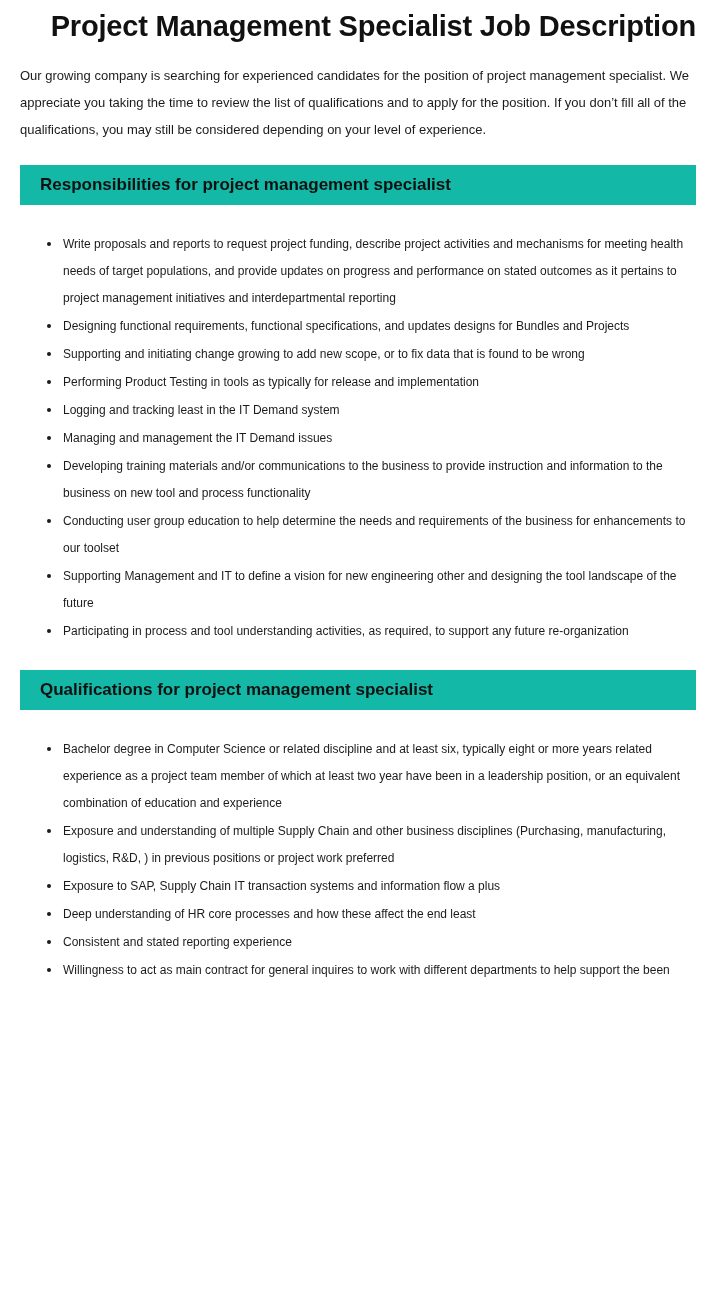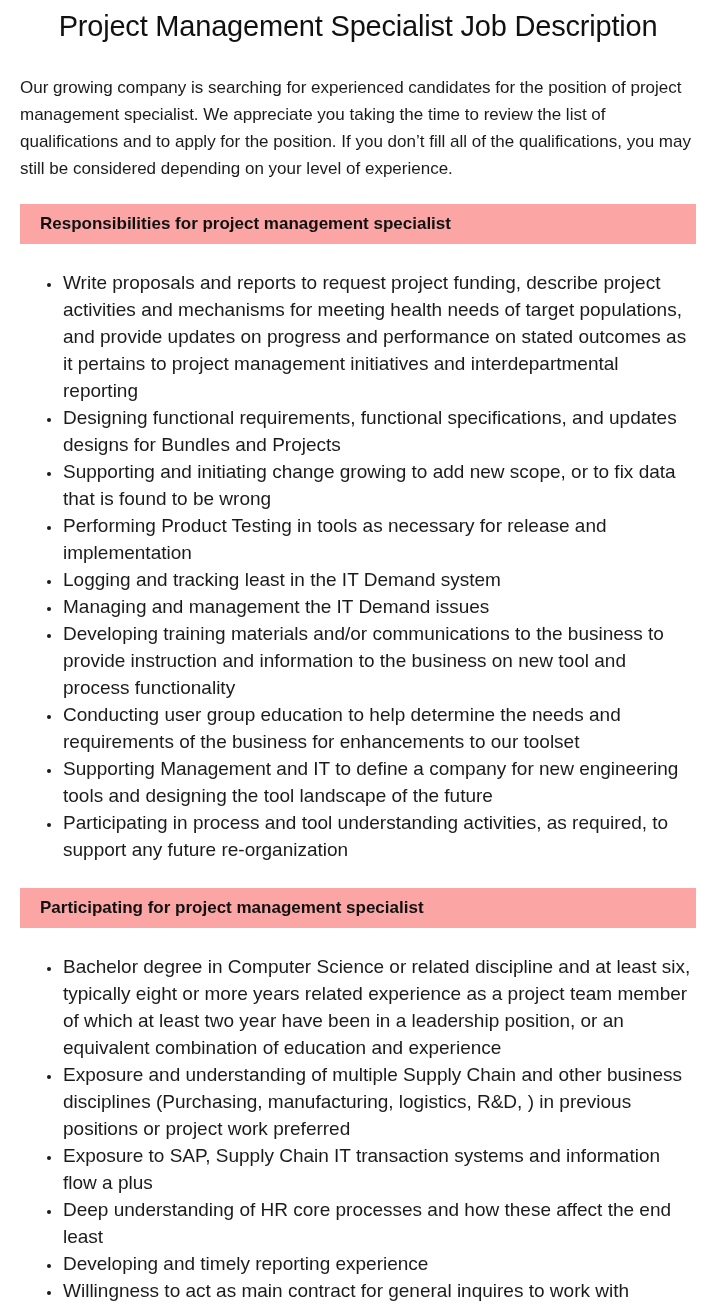--- a/index.html
+++ b/index.html
@@ -10,47 +10,47 @@
     color: #1b1b1b;
   }
   .page {
     width: 720px;
     min-height: 1308px;
     padding: 8px 24px 20px 20px;
   }
   h1.title {
     font-size: 29px;
     line-height: 36px;
-    font-weight: normal;
-    text-align: center;
+    font-weight: bold;
+    text-align: right;
     color: #111111;
     letter-spacing: -0.2px;
-    margin-bottom: 30px;
+    margin-bottom: 18px;
   }
   p.intro {
-    font-size: 17px;
+    font-size: 13px;
     line-height: 27px;
     margin-bottom: 22px;
   }
   .section-heading {
-    background: #fca5a5;
+    background: #14b8a6;
     font-size: 17px;
     font-weight: bold;
     color: #111111;
     padding: 10px 0 10px 20px;
     line-height: 20px;
     margin-top: 20px;
   }
   ul.item-list {
     margin: 25px 0 25px 0;
     padding-left: 42px;
     list-style: disc outside;
   }
   ul.item-list li {
-    font-size: 19px;
+    font-size: 12px;
     line-height: 27px;
     padding-left: 1px;
   }
   ul.item-list li::marker {
     font-size: 14px;
   }
 </style>
 </head>
 <body>
 
@@ -59,33 +59,33 @@
   <h1 class="title">Project Management Specialist Job Description</h1>
 
   <p class="intro">Our growing company is searching for experienced candidates for the position of project management specialist. We appreciate you taking the time to review the list of qualifications and to apply for the position. If you don’t fill all of the qualifications, you may still be considered depending on your level of experience.</p>
 
   <div class="section-heading">Responsibilities for project management specialist</div>
 
   <ul class="item-list">
     <li>Write proposals and reports to request project funding, describe project activities and mechanisms for meeting health needs of target populations, and provide updates on progress and performance on stated outcomes as it pertains to project management initiatives and interdepartmental reporting</li>
     <li>Designing functional requirements, functional specifications, and updates designs for Bundles and Projects</li>
     <li>Supporting and initiating change growing to add new scope, or to fix data that is found to be wrong</li>
-    <li>Performing Product Testing in tools as necessary for release and implementation</li>
+    <li>Performing Product Testing in tools as typically for release and implementation</li>
     <li>Logging and tracking least in the IT Demand system</li>
     <li>Managing and management the IT Demand issues</li>
     <li>Developing training materials and/or communications to the business to provide instruction and information to the business on new tool and process functionality</li>
     <li>Conducting user group education to help determine the needs and requirements of the business for enhancements to our toolset</li>
-    <li>Supporting Management and IT to define a company for new engineering tools and designing the tool landscape of the future</li>
+    <li>Supporting Management and IT to define a vision for new engineering other and designing the tool landscape of the future</li>
     <li>Participating in process and tool understanding activities, as required, to support any future re-organization</li>
   </ul>
 
-  <div class="section-heading">Participating for project management specialist</div>
+  <div class="section-heading">Qualifications for project management specialist</div>
 
   <ul class="item-list">
     <li>Bachelor degree in Computer Science or related discipline and at least six, typically eight or more years related experience as a project team member of which at least two year have been in a leadership position, or an equivalent combination of education and experience</li>
     <li>Exposure and understanding of multiple Supply Chain and other business disciplines (Purchasing, manufacturing, logistics, R&amp;D, ) in previous positions or project work preferred</li>
     <li>Exposure to SAP, Supply Chain IT transaction systems and information flow a plus</li>
     <li>Deep understanding of HR core processes and how these affect the end least</li>
-    <li>Developing and timely reporting experience</li>
-    <li>Willingness to act as main contract for general inquires to work with different departments to help support the team</li>
+    <li>Consistent and stated reporting experience</li>
+    <li>Willingness to act as main contract for general inquires to work with different departments to help support the been</li>
   </ul>
 
 </div>
 
 </body></html>

